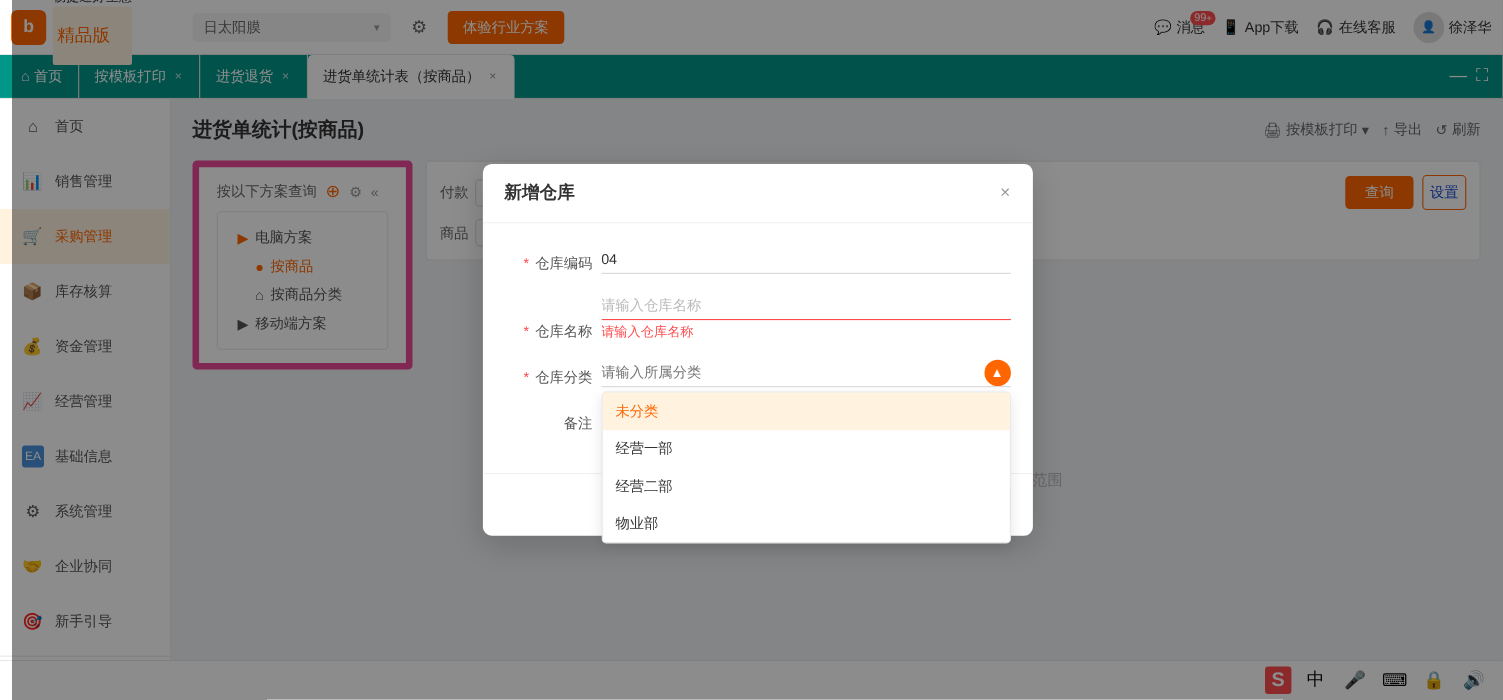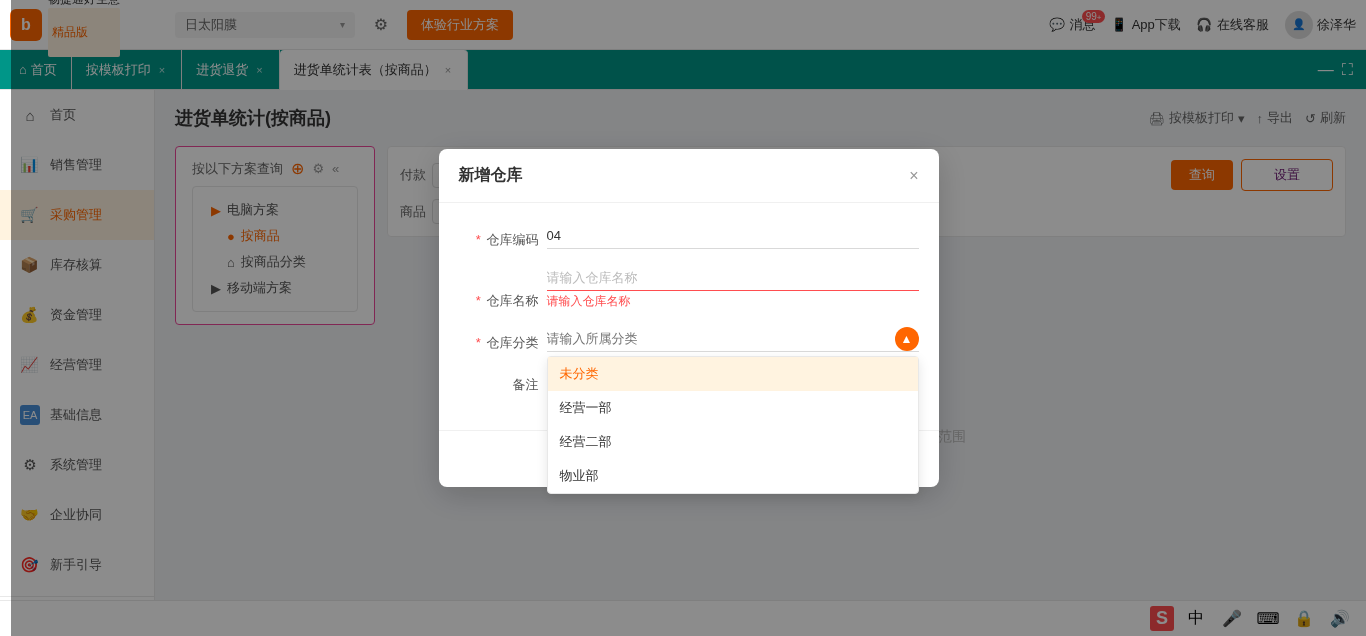--- a/index.html
+++ b/index.html
@@ -29,21 +29,21 @@
       background: #ff6600;
       border-radius: 6px;
       display: flex;
       align-items: center;
       justify-content: center;
       color: white;
       font-weight: bold;
       font-size: 16px;
     }
     .logo-text { font-size: 12px; color: #333; line-height: 1.3; }
-    .logo-badge { font-size: 12px; color: #ff6600; background: #fff3e0; padding: 16px 4px; border-radius: 2px; }
+    .logo-badge { font-size: 16px; color: #ff6600; background: #fff3e0; padding: 16px 4px; border-radius: 2px; }
     .header-search {
       display: flex;
       align-items: center;
       background: #f5f5f5;
       border-radius: 4px;
       padding: 4px 10px;
       width: 180px;
       margin: 0 10px;
       color: #666;
       font-size: 13px;
@@ -235,32 +235,32 @@
       background: #ff6600;
       color: white;
       border: none;
       border-radius: 4px;
       padding: 6px 18px;
       cursor: pointer;
       font-size: 13px;
     }
     .action-btn-outline {
       background: white;
-      color: #701a75;
+      color: #1d4ed8;
       border: 1px solid #ff6600;
       border-radius: 4px;
-      padding: 6px 32px;
+      padding: 6px 6px;
       cursor: pointer;
       font-size: 13px;
     }
 
     
     .filter-area {
       background: #fff;
-      border: 1px solid #ec4899;
+      border: 6px solid #ec4899;
       border-radius: 4px;
       padding: 12px 16px;
       margin-bottom: 12px;
     }
     .filter-title-row {
       display: flex;
       align-items: center;
       gap: 8px;
       margin-bottom: 8px;
       color: #666;

